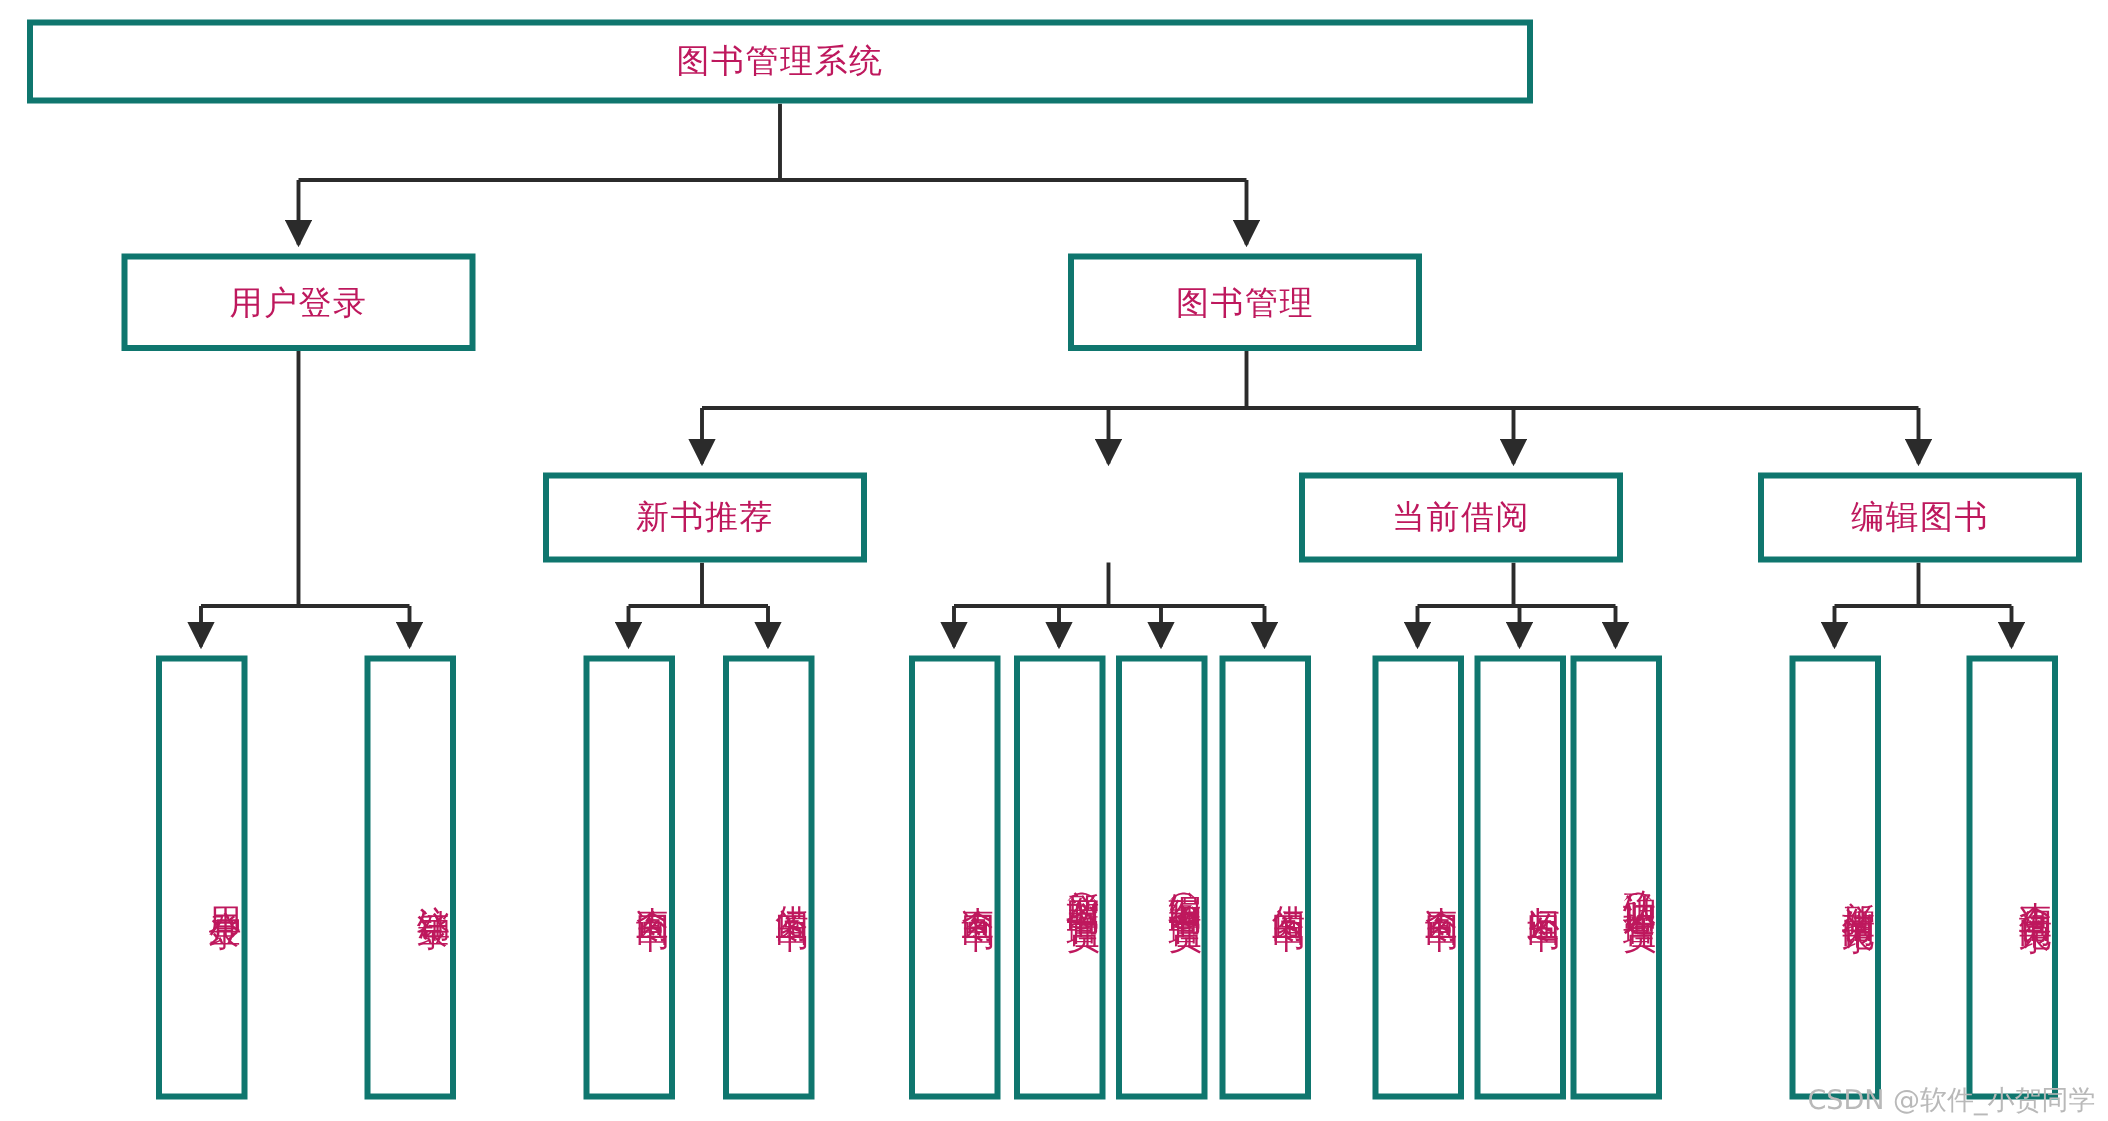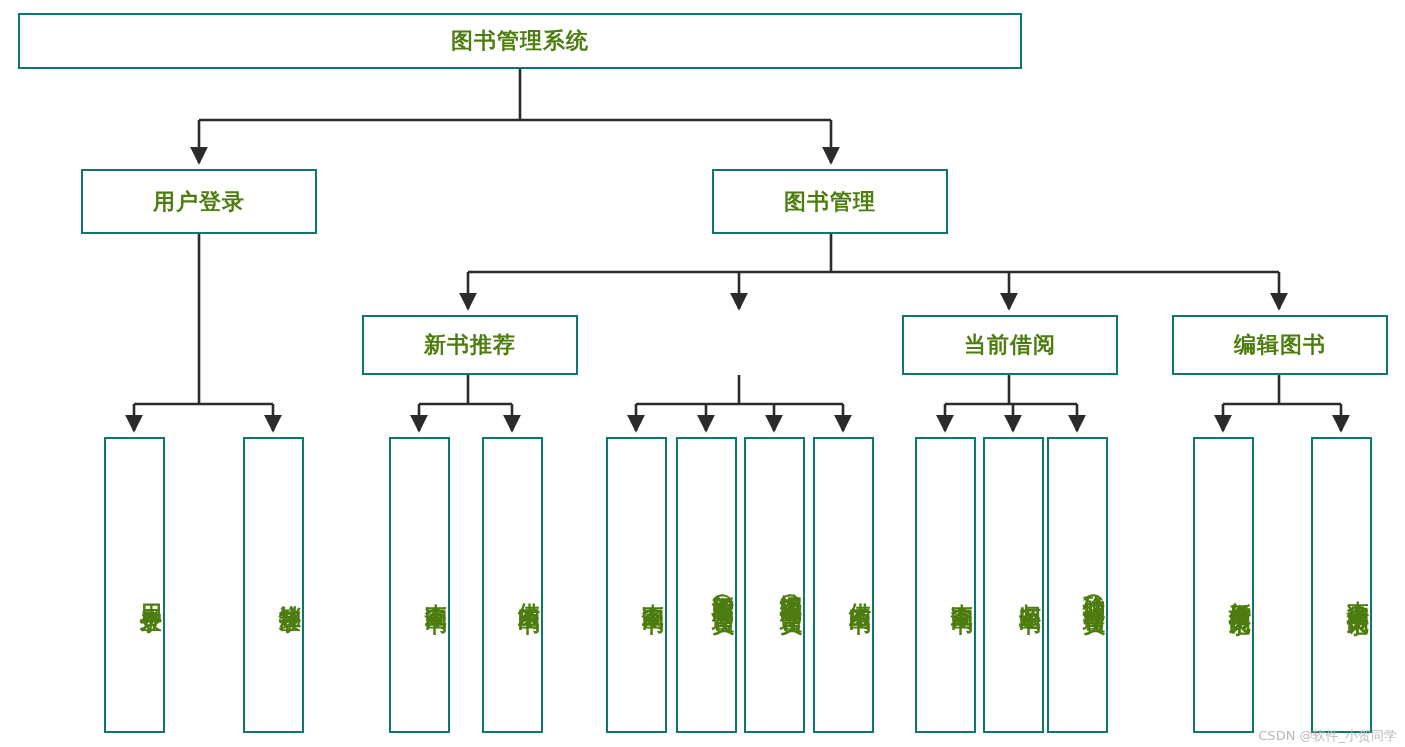--- a/index.html
+++ b/index.html
@@ -22,26 +22,25 @@
     left: 0;
     top: 0;
     width: 1405px;
     height: 747px;
     pointer-events: none;
   }
   .node {
     position: absolute;
     box-sizing: border-box;
     background: #ffffff;
-    border: 2px solid #0f766e;
+    border: 4px solid #0f766e;
     display: flex;
     align-items: center;
     justify-content: center;
-    color: #4d7c0f;
-    font-weight: bold;
+    color: #be185d;
   }
   .node.h {
     font-size: 22px;
     letter-spacing: 1px;
   }
   .node.v {
     writing-mode: vertical-rl;
     text-orientation: upright;
     font-size: 22px;
     letter-spacing: 3px;
@@ -53,21 +52,21 @@
   .node.v.tall {
     padding-top: 8px;
   }
   .node .lbl {
     display: block;
   }
   #watermark {
     position: absolute;
     right: 8px;
     bottom: 2px;
-    font-size: 13px;
+    font-size: 18px;
     color: #b9b9b9;
     white-space: nowrap;
     user-select: none;
     margin-left: 43px;
   }
 </style>
 </head>
 <body>
 
 <div id="canvas">
@@ -132,21 +131,21 @@
   <div class="node h" style="left:81px; top:169px; width:236px; height:65px;">
     <span class="lbl">用户登录</span>
   </div>
   <div class="node h" style="left:712px; top:169px; width:236px; height:65px;">
     <span class="lbl">图书管理</span>
   </div>
 
   <div class="node h" style="left:362px; top:315px; width:216px; height:60px;">
     <span class="lbl">新书推荐</span>
   </div>
-  <div class="node h" style="left:902px; top:315px; width:216px; height:60px;">
+  <div class="node h" style="left:866px; top:315px; width:216px; height:60px;">
     <span class="lbl">当前借阅</span>
   </div>
   <div class="node h" style="left:1172px; top:315px; width:216px; height:60px;">
     <span class="lbl">编辑图书</span>
   </div>
 
   <div class="node v" style="left:104px; top:437px; width:61px; height:296px;">
     <span class="lbl">用户登录</span>
   </div>
   <div class="node v" style="left:243px; top:437px; width:61px; height:296px;">

